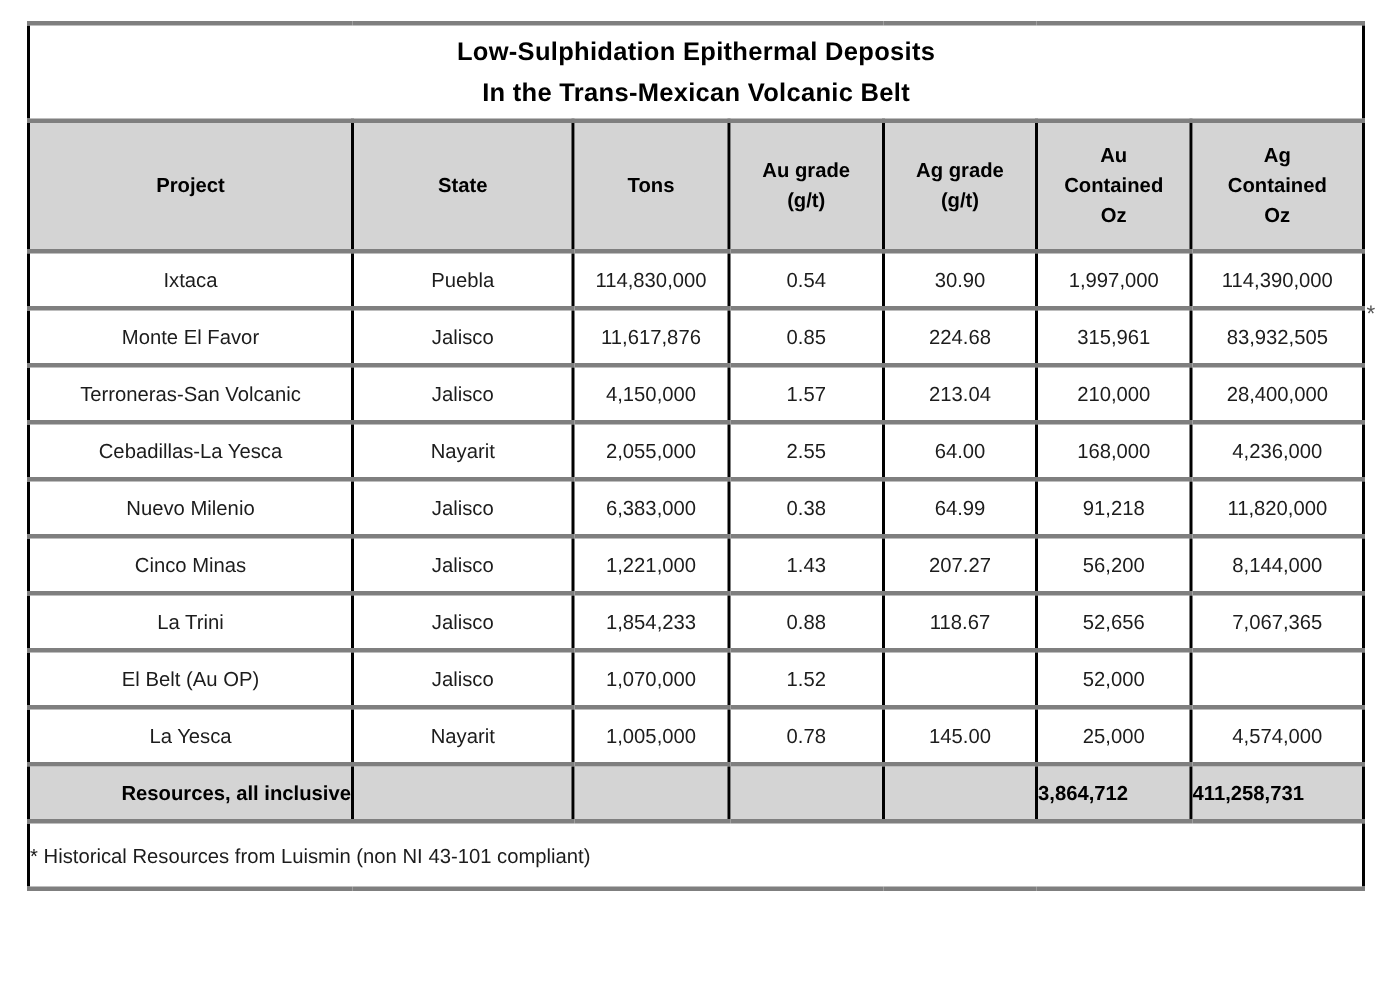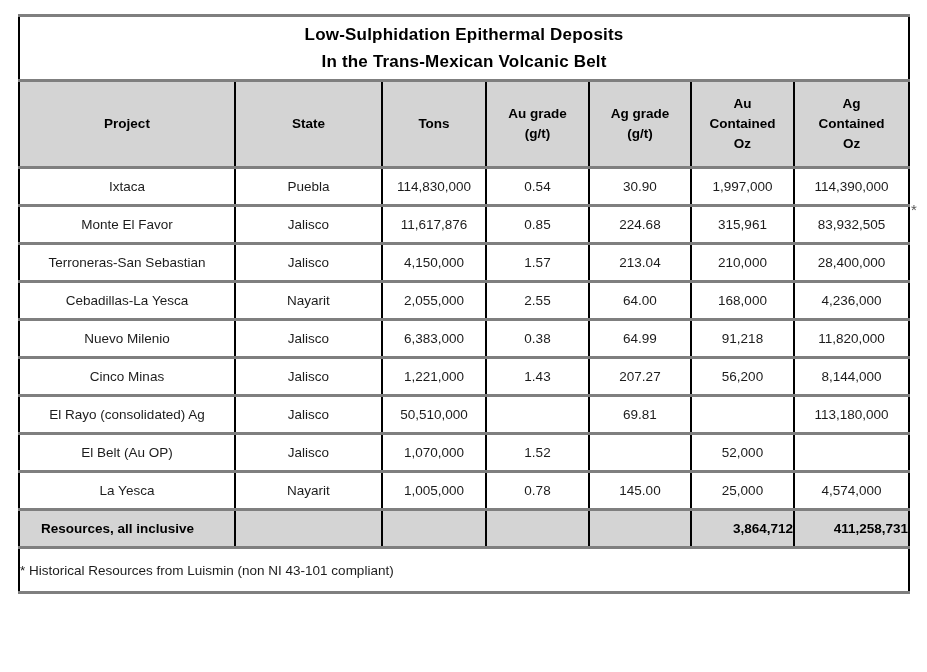--- a/index.html
+++ b/index.html
@@ -62,24 +62,24 @@
     vertical-align: middle;
     font-size: 13.5px;
     color: #1c1c1c;
   }
   tr.total-row td {
     background: #d4d4d4;
     height: 35px;
     vertical-align: middle;
     font-weight: bold;
     font-size: 13.5px;
+    text-align: left;
+  }
+  tr.total-row td.total-label {
     text-align: right;
-  }
-  tr.total-row td.total-label {
-    text-align: left;
     padding-left: 21px;
   }
   td.footnote {
     background: #ffffff;
     height: 42px;
     vertical-align: middle;
     text-align: left;
     padding-left: 8px;
     font-size: 13.5px;
     color: #1c1c1c;
@@ -143,21 +143,21 @@
         <tr>
           <td>Monte El Favor</td>
           <td>Jalisco</td>
           <td>11,617,876</td>
           <td>0.85</td>
           <td>224.68</td>
           <td>315,961</td>
           <td>83,932,505</td>
         </tr>
         <tr>
-          <td>Terroneras-San Sebastian</td>
+          <td>Terroneras-San Volcanic</td>
           <td>Jalisco</td>
           <td>4,150,000</td>
           <td>1.57</td>
           <td>213.04</td>
           <td>210,000</td>
           <td>28,400,000</td>
         </tr>
         <tr>
           <td>Cebadillas-La Yesca</td>
           <td>Nayarit</td>
@@ -179,27 +179,27 @@
         <tr>
           <td>Cinco Minas</td>
           <td>Jalisco</td>
           <td>1,221,000</td>
           <td>1.43</td>
           <td>207.27</td>
           <td>56,200</td>
           <td>8,144,000</td>
         </tr>
         <tr>
-          <td>El Rayo (consolidated) Ag</td>
-          <td>Jalisco</td>
-          <td>50,510,000</td>
-          <td></td>
-          <td>69.81</td>
-          <td></td>
-          <td>113,180,000</td>
+          <td>La Trini</td>
+          <td>Jalisco</td>
+          <td>1,854,233</td>
+          <td>0.88</td>
+          <td>118.67</td>
+          <td>52,656</td>
+          <td>7,067,365</td>
         </tr>
         <tr>
           <td>El Belt (Au OP)</td>
           <td>Jalisco</td>
           <td>1,070,000</td>
           <td>1.52</td>
           <td></td>
           <td>52,000</td>
           <td></td>
         </tr>

